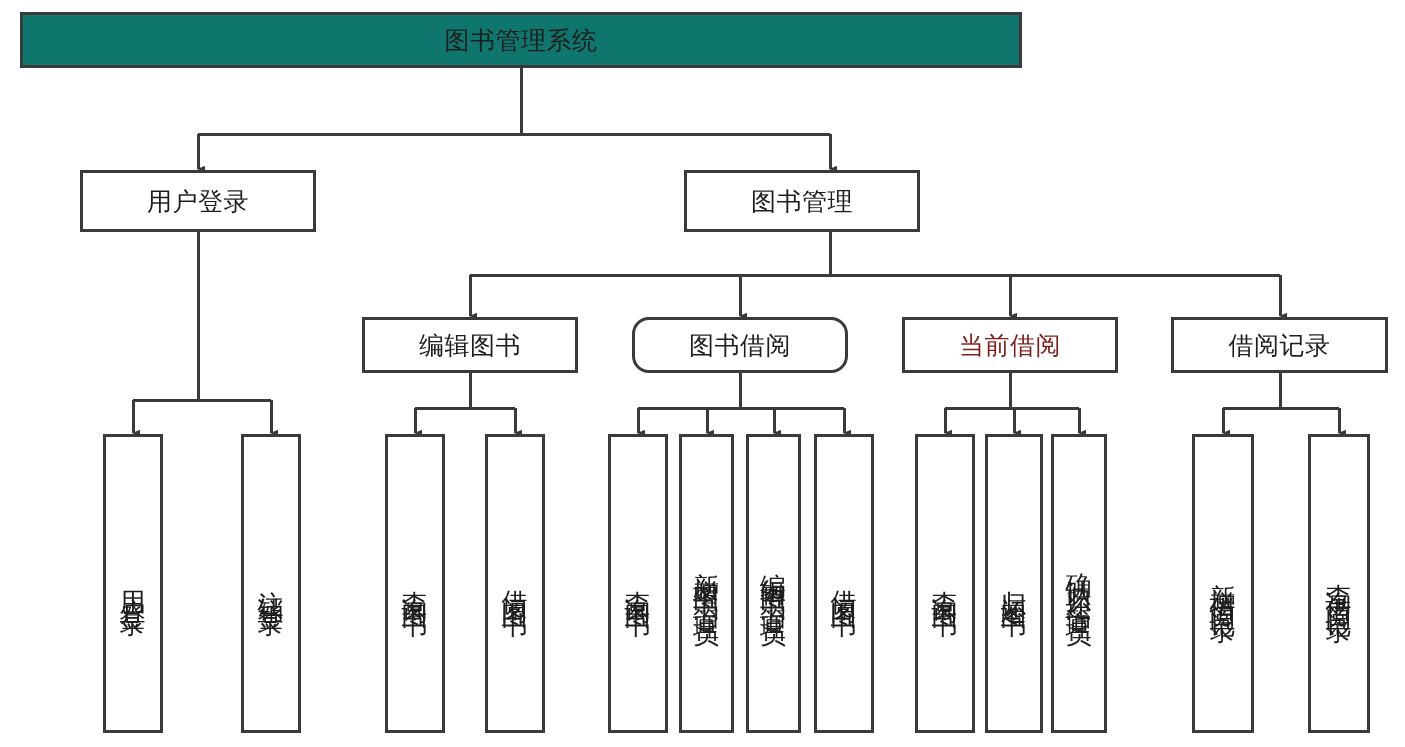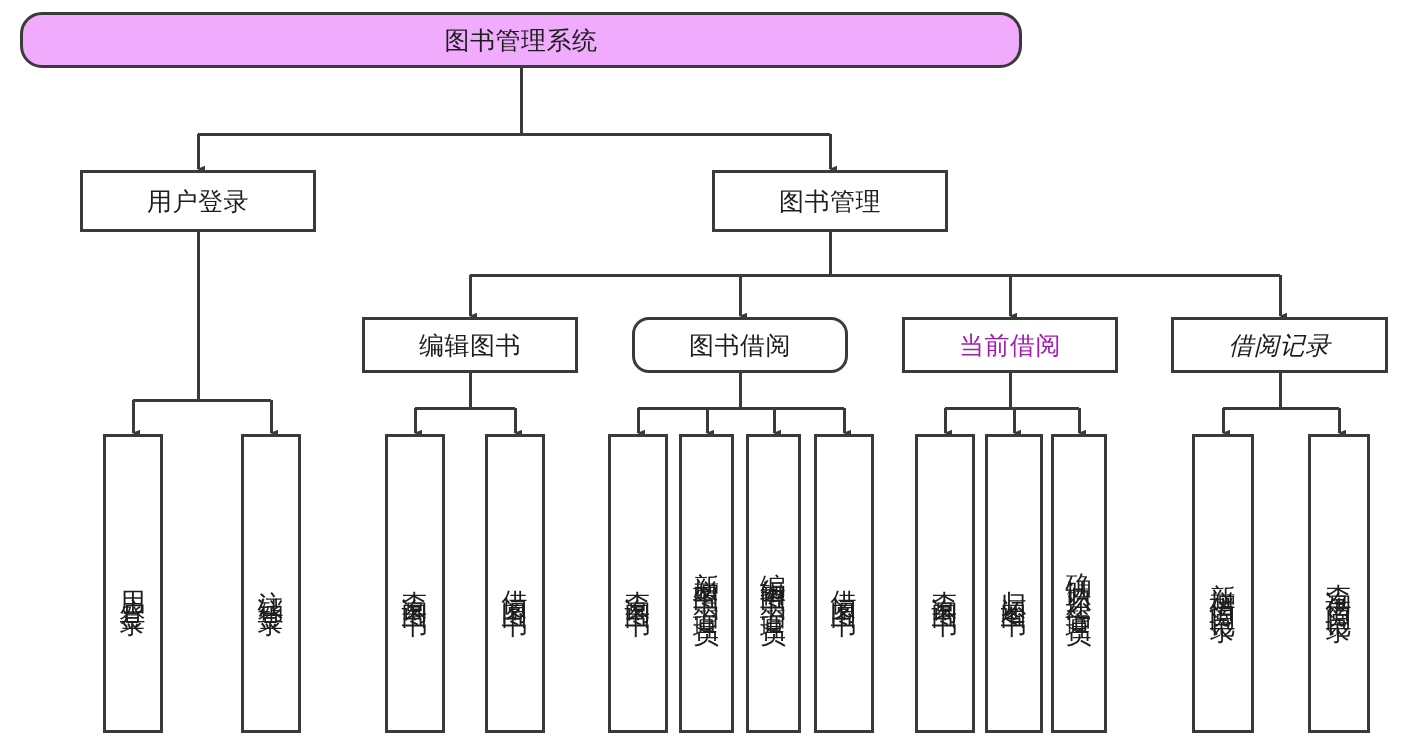--- a/index.html
+++ b/index.html
@@ -108,40 +108,40 @@
         <line x1="945" y1="408" x2="945" y2="433" stroke="#3a3a3a" stroke-width="3" shape-rendering="crispEdges" marker-end="url(#arrowhead)"></line>
         <line x1="1014" y1="408" x2="1014" y2="433" stroke="#3a3a3a" stroke-width="3" shape-rendering="crispEdges" marker-end="url(#arrowhead)"></line>
         <line x1="1079" y1="408" x2="1079" y2="433" stroke="#3a3a3a" stroke-width="3" shape-rendering="crispEdges" marker-end="url(#arrowhead)"></line>
         <line x1="1280" y1="373" x2="1280" y2="408" stroke="#3a3a3a" stroke-width="3" shape-rendering="crispEdges"></line>
         <line x1="1223" y1="408" x2="1339" y2="408" stroke="#3a3a3a" stroke-width="3" shape-rendering="crispEdges"></line>
         <line x1="1223" y1="408" x2="1223" y2="433" stroke="#3a3a3a" stroke-width="3" shape-rendering="crispEdges" marker-end="url(#arrowhead)"></line>
         <line x1="1339" y1="408" x2="1339" y2="433" stroke="#3a3a3a" stroke-width="3" shape-rendering="crispEdges" marker-end="url(#arrowhead)"></line>
       </g>
   </svg>
   <div id="node-layer">
-      <div class="node horizontal" style="left: 20px; top: 12px; width: 1002px; height: 56px; border-color: rgb(58, 58, 58); background: #f0abfc; border-radius: 22px;">
+      <div class="node horizontal" style="left: 20px; top: 12px; width: 1002px; height: 56px; border-color: rgb(58, 58, 58); background: #0f766e;">
         <span class="node-label" style="color: rgb(29, 29, 29);">图书管理系统</span>
       </div>
       <div class="node horizontal" style="left: 80px; top: 170px; width: 236px; height: 62px; border-color: rgb(58, 58, 58); background: rgb(255, 255, 255);">
         <span class="node-label" style="color: rgb(29, 29, 29);">用户登录</span>
       </div>
-      <div class="node horizontal" style="left: 712px; top: 170px; width: 236px; height: 62px; border-color: rgb(58, 58, 58); background: rgb(255, 255, 255);">
+      <div class="node horizontal" style="left: 684px; top: 170px; width: 236px; height: 62px; border-color: rgb(58, 58, 58); background: rgb(255, 255, 255);">
         <span class="node-label" style="color: rgb(29, 29, 29);">图书管理</span>
       </div>
       <div class="node horizontal" style="left: 362px; top: 317px; width: 216px; height: 56px; border-color: rgb(58, 58, 58); background: rgb(255, 255, 255);">
         <span class="node-label" style="color: rgb(29, 29, 29);">编辑图书</span>
       </div>
       <div class="node horizontal" style="left: 632px; top: 317px; width: 216px; height: 56px; border-color: rgb(58, 58, 58); background: rgb(255, 255, 255); border-radius: 17px;">
         <span class="node-label" style="color: rgb(29, 29, 29);">图书借阅</span>
       </div>
       <div class="node horizontal" style="left: 902px; top: 317px; width: 216px; height: 56px; border-color: rgb(58, 58, 58); background: rgb(255, 255, 255);">
-        <span class="node-label" style="color: #a21caf;">当前借阅</span>
+        <span class="node-label" style="color: #7f1d1d;">当前借阅</span>
       </div>
       <div class="node horizontal" style="left: 1171px; top: 317px; width: 217px; height: 56px; border-color: rgb(58, 58, 58); background: rgb(255, 255, 255);">
-        <span class="node-label" style="color: rgb(29, 29, 29); font-style: italic;">借阅记录</span>
+        <span class="node-label" style="color: rgb(29, 29, 29);">借阅记录</span>
       </div>
       <div class="node vertical" style="left: 103px; top: 434px; width: 60px; height: 299px; border-color: rgb(58, 58, 58); background: rgb(255, 255, 255);">
         <span class="node-label" style="color: rgb(29, 29, 29);">用户登录</span>
       </div>
       <div class="node vertical" style="left: 241px; top: 434px; width: 60px; height: 299px; border-color: rgb(58, 58, 58); background: rgb(255, 255, 255);">
         <span class="node-label" style="color: rgb(29, 29, 29);">注销登录</span>
       </div>
       <div class="node vertical" style="left: 385px; top: 434px; width: 60px; height: 299px; border-color: rgb(58, 58, 58); background: rgb(255, 255, 255);">
         <span class="node-label" style="color: rgb(29, 29, 29);">查询图书</span>
       </div>

